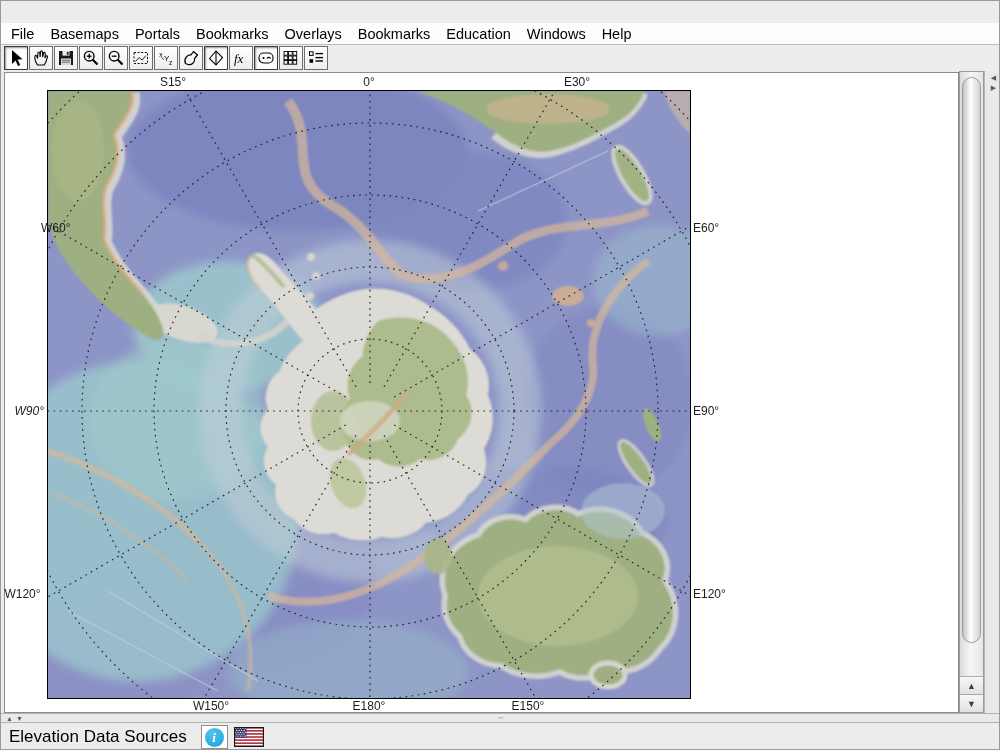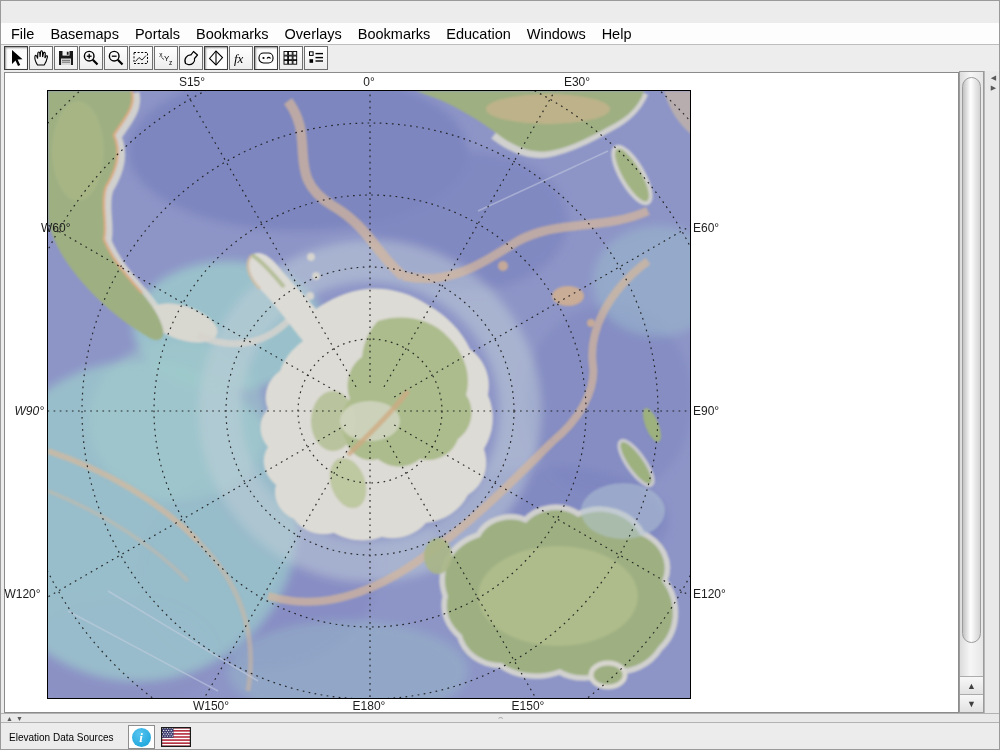--- a/index.html
+++ b/index.html
@@ -100,21 +100,21 @@
   }
   .bd-up{left:4px}.bd-down{left:14px}
   .bd-handle{
     position:absolute;left:497px;top:-1px;font-size:8px;color:#8a8a8a;
   }
   
   .statusbar{
     position:absolute;left:0;top:722px;width:100%;height:28px;background:#ececec;
     display:flex;align-items:center;
   }
-  .status-label{font-size:10px;color:#000;margin-left:8px;}
+  .status-label{font-size:17px;color:#000;margin-left:8px;}
   .info-btn{
     margin-left:14px;width:27px;height:24px;background:#fff;border:1px solid #8e8e8e;
     display:flex;align-items:center;justify-content:center;padding:0;
   }
   .info-circle{
     width:19px;height:19px;border-radius:50%;
     background:radial-gradient(circle at 40% 30%,#55c4ef,#13a0d8);
     color:#fff;font-family:"Liberation Serif",serif;font-style:italic;font-weight:bold;
     font-size:13px;line-height:19px;text-align:center;
   }
@@ -386,21 +386,21 @@
             <line x1="297.8" y1="306" x2="-93.7" y2="80"></line>
             <line x1="308" y1="295.8" x2="82" y2="-95.7"></line>
           </g>
         </g>
       </svg>
     </div>
 
   </div>
 
   <div id="label-layer" style="position:absolute;left:0;top:0;width:1000px;height:750px;pointer-events:none;">
-      <span class="map-label" style="left: 191px; top: 75px; transform: translateX(-50%);">S15°</span>
+      <span class="map-label" style="left: 172px; top: 75px; transform: translateX(-50%);">S15°</span>
       <span class="map-label" style="left: 368px; top: 75px; transform: translateX(-50%);">0°</span>
       <span class="map-label" style="left: 550px; top: 75px; transform: translateX(-50%); margin-left: 26px;">E30°</span>
       <span class="map-label" style="left: 210px; top: 699px; transform: translateX(-50%); text-align: right;">W150°</span>
       <span class="map-label" style="left: 368px; top: 699px; transform: translateX(-50%);">E180°</span>
       <span class="map-label" style="left: 527px; top: 699px; transform: translateX(-50%);">E150°</span>
       <span class="map-label" style="left: 0px; width: 43px; top: 221px; margin-left: 40px;">W60°</span>
       <span class="map-label" style="left: 0px; width: 43px; text-align: right; top: 404px; font-style: italic;">W90°</span>
       <span class="map-label" style="left: 0px; width: 43px; text-align: center; top: 587px;">W120°</span>
       <span class="map-label" style="left: 692px; top: 221px;">E60°</span>
       <span class="map-label" style="left: 692px; top: 404px;">E90°</span>

